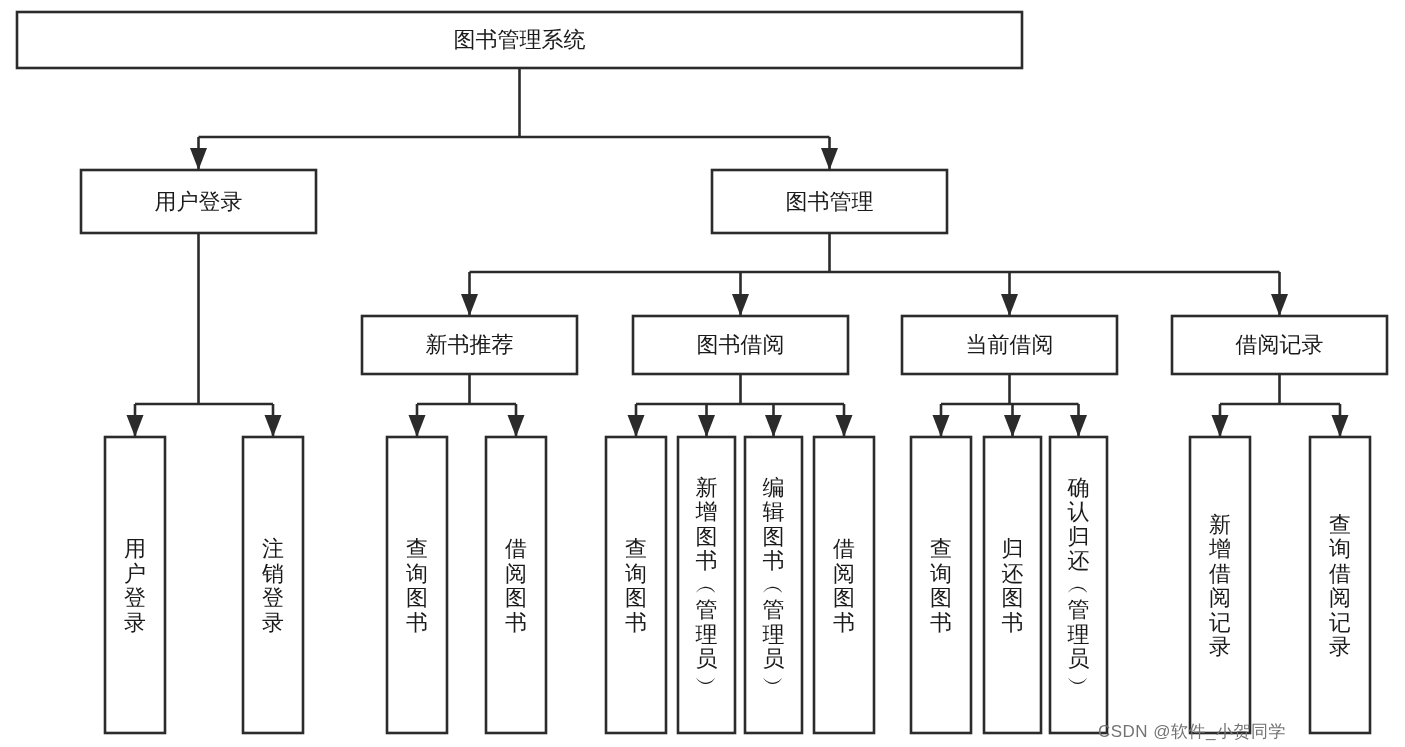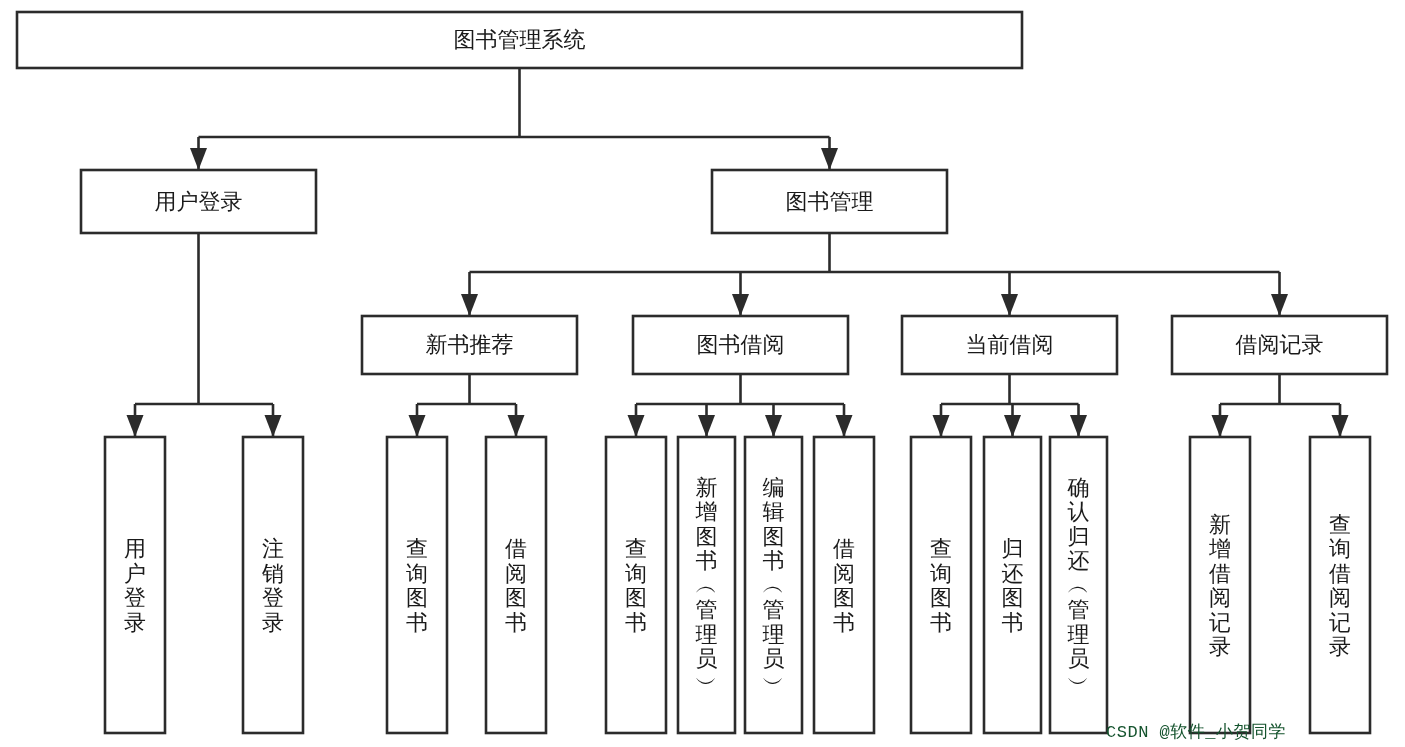--- a/index.html
+++ b/index.html
@@ -51,23 +51,23 @@
   .node-label-v {
     font-family: "DejaVu Sans", "Liberation Sans", sans-serif;
     font-size: 22px;
     fill: #1a1a1a;
     text-anchor: middle;
   }
   .watermark-text {
     position: absolute;
     right: 8px;
     bottom: 4px;
-    font-family: Liberation Mono, monospace;
+    font-family: Liberation Sans, sans-serif;
     font-size: 17px;
-    color: #14532d;
+    color: #737373;
     letter-spacing: 0.5px;
     white-space: nowrap;
     user-select: none;
     margin-left: 44px;
   }
 </style>
 </head>
 <body>
 
 <div id="diagram-root">

